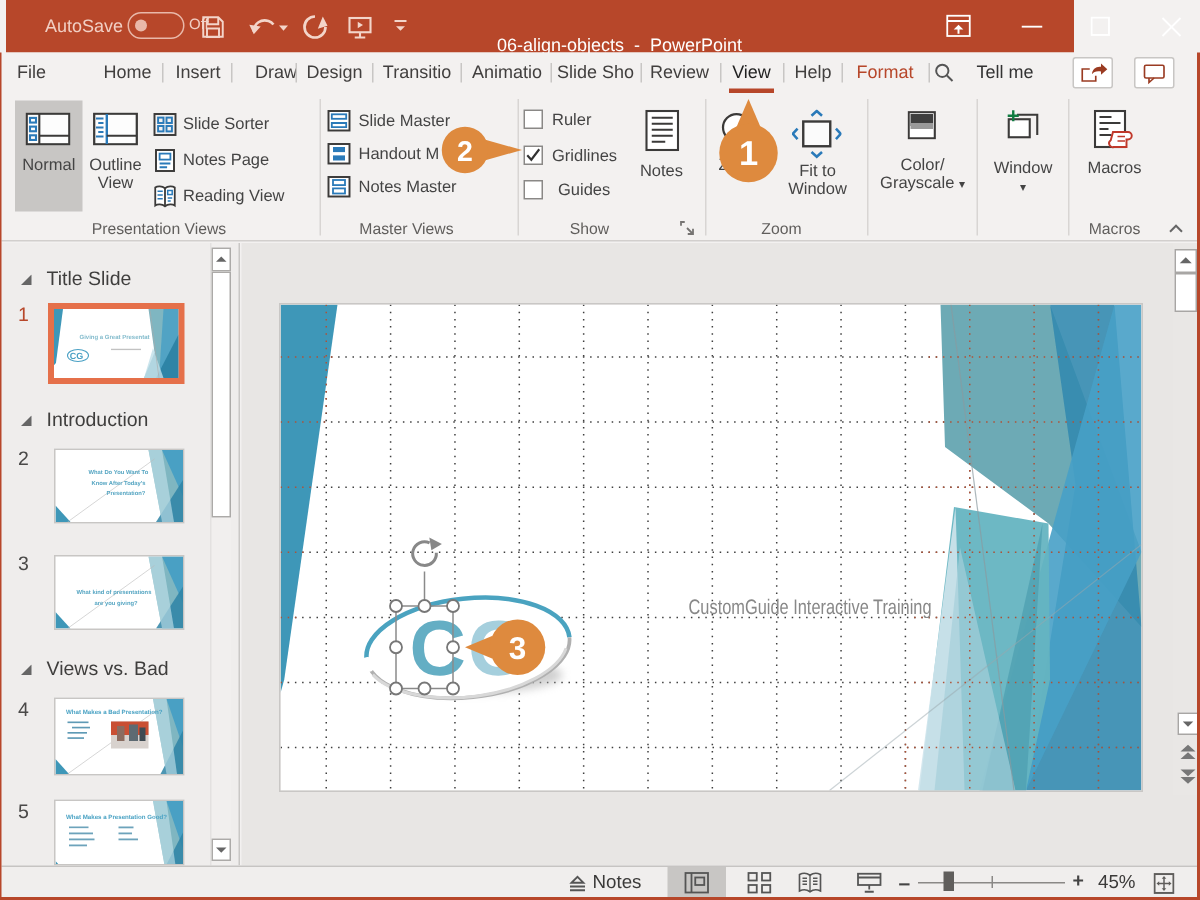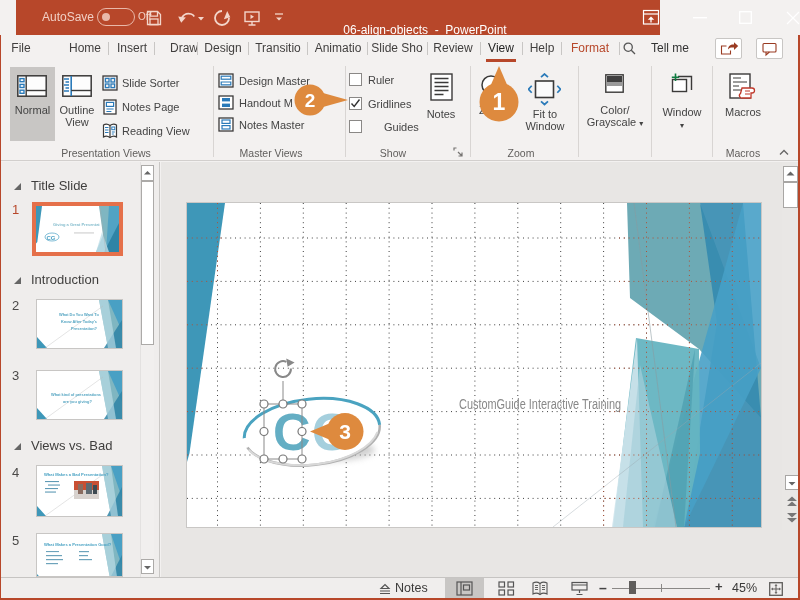--- a/index.html
+++ b/index.html
@@ -1,21 +1,21 @@
 <!DOCTYPE html>
 <html><head>
 <meta charset="utf-8">
 <style>
 * { margin:0; padding:0; box-sizing:border-box; }
 html,body { width:800px; height:600px; overflow:hidden; font-family:"Liberation Sans", sans-serif; }
 #app { position:relative; width:800px; height:600px; background:#f3f1f0; }
 .abs { position:absolute; }
 
 
-#titlebar { position:absolute; left:16px; top:0; width:644px; height:35px; background:#b7472a; }
+#titlebar { position:absolute; left:4px; top:0; width:712px; height:35px; background:#b7472a; }
 #autosave { position:absolute; left:26px; top:10px; color:#f1cfc4; font-size:12px; }
 #as-toggle { position:absolute; left:81px; top:8px; width:38px; height:18px; border:1px solid #e9b8a9; border-radius:9px; }
 #as-knob { position:absolute; left:4px; top:4px; width:8px; height:8px; border-radius:50%; background:#e9b8a9; }
 #as-off { position:absolute; left:16px; top:2px; color:#f1cfc4; font-size:10px;margin-left:24px; }
 #doctitle { position:absolute; left:324px; top:10px; width:170px; text-align:center; color:#fff; font-size:12px;margin-top:13px; }
 #drawtab { position:absolute; left:555px; top:2px; width:66px; height:33px; background:linear-gradient(#b13a20,#a52d17); color:#fff; font-size:12px; text-align:center; line-height:31px;margin-top:36px; }
 
 
 #menurow { position:absolute; left:1px; top:35px; width:798px; height:27px; background:#f3f1f0; }
 .mtab { position:absolute; top:0; height:26px; line-height:26px; font-size:12px; color:#413f3e; text-align:center; }
@@ -211,21 +211,21 @@
       <rect x="9.8" y="4" width="3" height="2.7" fill="none" stroke="#2a7ab9" stroke-width="1"></rect>
       <path d="M9.8 9 h3 M9.8 11 h2" stroke="#2a7ab9" stroke-width="1"></path>
     </svg>
     <div class="rlabel abs" style="left:121px;top:63px">Reading View</div>
 
     <svg class="abs" style="left:217px;top:11px" width="16" height="15" viewBox="0 0 16 15">
       <rect x="1" y="1" width="14" height="13" fill="#fff" stroke="#3b3a39" stroke-width="1.3"></rect>
       <rect x="3.2" y="3.2" width="9.6" height="3" fill="none" stroke="#2a7ab9" stroke-width="1.2"></rect>
       <path d="M3.2 9 h9.6 v2.8 h-9.6 z" fill="none" stroke="#2a7ab9" stroke-width="1.2"></path>
     </svg>
-    <div class="rlabel abs" style="left:238px;top:13px">Design Master</div>
+    <div class="rlabel abs" style="left:238px;top:13px">Slide Master</div>
     <svg class="abs" style="left:217px;top:33px" width="16" height="15" viewBox="0 0 16 15">
       <rect x="1" y="1" width="14" height="13" fill="#fff" stroke="#3b3a39" stroke-width="1.3"></rect>
       <rect x="4" y="3" width="8" height="3.4" fill="#2a7ab9"></rect>
       <rect x="4" y="8.6" width="8" height="3.4" fill="#2a7ab9"></rect>
     </svg>
     <div class="rlabel abs" style="left:238px;top:35px">Handout M</div>
     <svg class="abs" style="left:217px;top:55px" width="16" height="15" viewBox="0 0 16 15">
       <rect x="1" y="1" width="14" height="13" fill="#fff" stroke="#3b3a39" stroke-width="1.3"></rect>
       <rect x="4" y="3" width="8" height="3.4" fill="none" stroke="#2a7ab9" stroke-width="1.2"></rect>
       <rect x="4" y="8.6" width="8" height="3.4" fill="none" stroke="#2a7ab9" stroke-width="1.2"></rect>
@@ -233,21 +233,21 @@
     <div class="rlabel abs" style="left:238px;top:57px">Notes Master</div>
 
     <div class="abs" style="left:348px;top:11px;width:13px;height:13px;background:#fff;border:1px solid #8a8886"></div>
     <div class="rlabel abs" style="left:367px;top:12px">Ruler</div>
     <div class="abs" style="left:348px;top:35px;width:13px;height:13px;background:#fff;border:1px solid #8a8886"></div>
     <svg class="abs" style="left:349px;top:36px" width="11" height="11" viewBox="0 0 11 11">
         <path d="M1.5 5.5 L4.2 8.5 L9.5 1.5" stroke="#333" stroke-width="1.4" fill="none"></path>
       </svg>
     <div class="rlabel abs" style="left:367px;top:36px">Gridlines</div>
     <div class="abs" style="left:348px;top:58px;width:13px;height:13px;background:#fff;border:1px solid #8a8886"></div>
-    <div class="rlabel abs" style="left:383px;top:59px">Guides</div>
+    <div class="rlabel abs" style="left:371px;top:59px">Guides</div>
     <svg class="abs" style="left:429px;top:11px" width="23" height="28" viewBox="0 0 23 28">
       <rect x="1" y="1" width="21" height="26" fill="#fff" stroke="#3b3a39" stroke-width="1.4"></rect>
       <path d="M4.5 5.5 h14 M4.5 9.5 h14 M4.5 13.5 h14 M4.5 17.5 h14 M4.5 21.5 h9" stroke="#3b3a39" stroke-width="1.3"></path>
     </svg>
     <div class="rlabel abs" style="left:420px;top:46px;width:40px;text-align:center">Notes</div>
 
     <svg class="abs" style="left:478px;top:11px" width="28" height="28" viewBox="0 0 28 28">
       <circle cx="12" cy="12" r="9" fill="#fff" stroke="#3b3a39" stroke-width="1.5"></circle>
       <path d="M19 19 L26 26" stroke="#3b3a39" stroke-width="2.5"></path>
     </svg>

